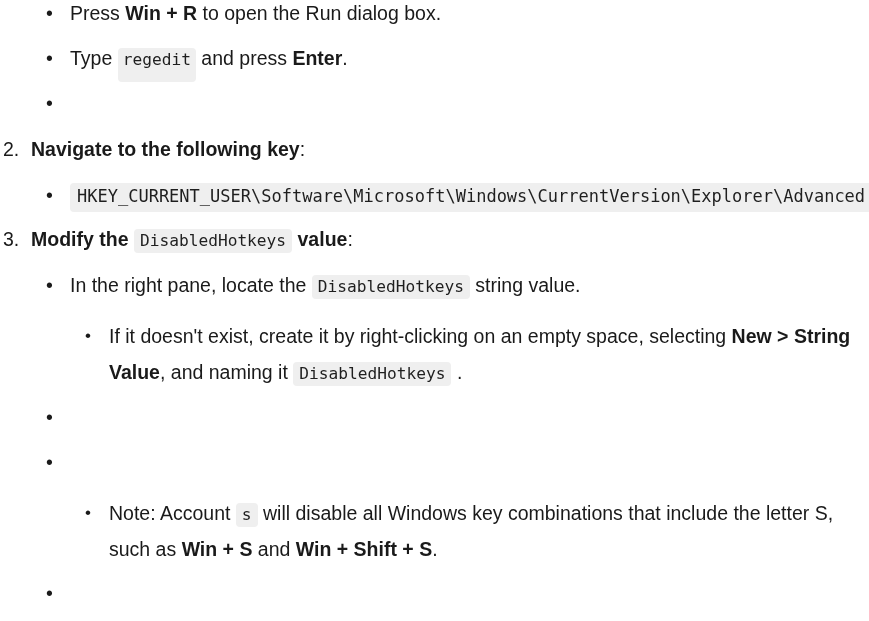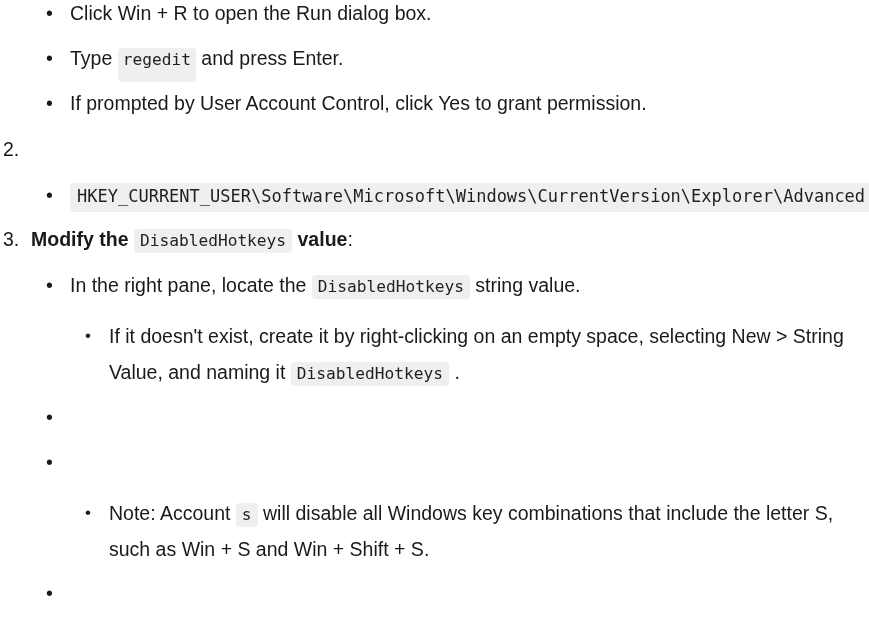--- a/index.html
+++ b/index.html
@@ -72,21 +72,21 @@
   }
   .b2 > .dot {
     position: absolute;
     left: 85px;
     top: 0;
     font-size: 17px;
     line-height: 36.2px;
     color: #1a1a1a;
   }
 
-  strong, .bold { font-weight: 400; }
+  strong, .bold { font-weight: 700; }
   em, .ital { }
 
   
   code, .code {
     font-family: "DejaVu Sans Mono", "Liberation Mono", monospace;
     background: #efefef;
     border-radius: 4px;
     padding: 2px 5px 13px 5px;
     font-size: 16.2px;
     color: #1f1f1f;
@@ -110,35 +110,35 @@
   
   .row { position: absolute; left: 0; width: 869px; }
 </style>
 </head>
 <body>
 
 <div class="doc">
 
   <div class="row b1" style="top:-9px;">
     <span class="dot">•</span>
-    <span><span>Click </span><span class="bold">Win + R</span><span> to open the Run dialog box.</span></span>
+    <span><span>Press </span><span class="bold">Win + R</span><span> to open the Run dialog box.</span></span>
   </div>
 
   <div class="row b1" style="top:36px;">
     <span class="dot">•</span>
     <span><span>Type </span><span class="code">regedit</span><span> and press </span><span class="bold">Enter</span><span>.</span></span>
   </div>
 
   <div class="row b1" style="top:81px;">
     <span class="dot">•</span>
-    <span><span>If prompted by User Account Control, click </span><span class="bold">Yes</span><span> to grant permission.</span></span>
   </div>
 
   <div class="row step" style="top:127px;">
     <span class="marker">2.</span>
+    <span><span class="step-title">Navigate to the following key</span><span>:</span></span>
   </div>
 
   <div class="row b1" style="top:173px;">
     <span class="dot">•</span>
     <span class="code-block">HKEY_CURRENT_USER\Software\Microsoft\Windows\CurrentVersion\Explorer\Advanced</span>
   </div>
 
   <div class="row step" style="top:217px;">
     <span class="marker">3.</span>
     <span><span class="step-title">Modify the </span><span class="code code-tight">DisabledHotkeys</span><span class="step-title"> value</span><span>:</span></span>

